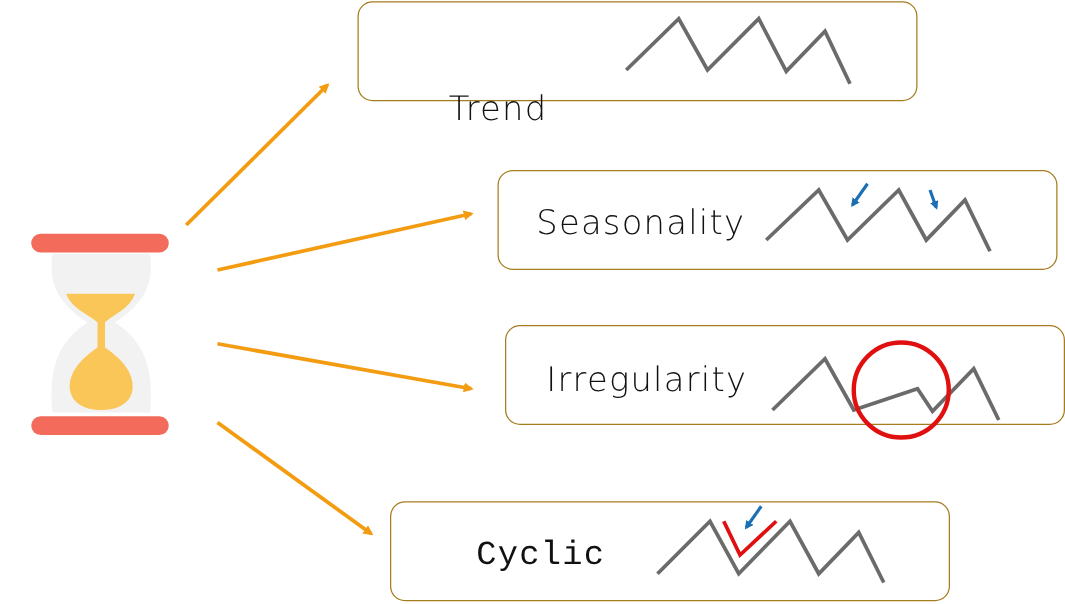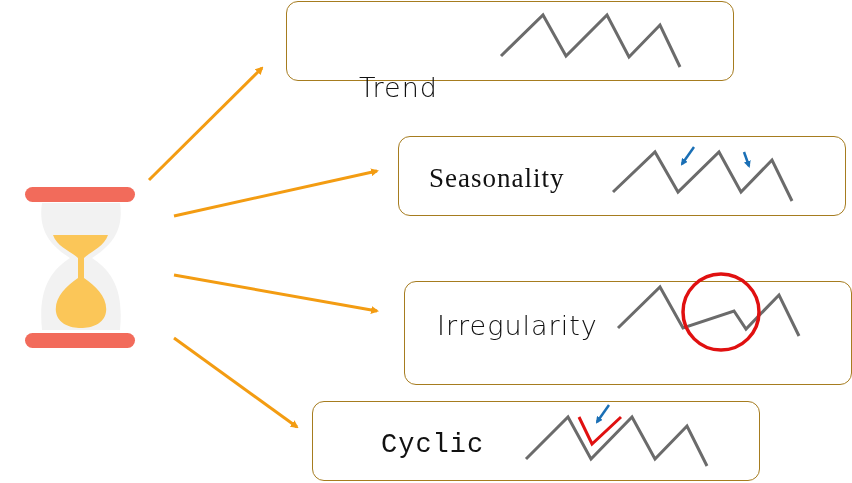--- a/index.html
+++ b/index.html
@@ -35,24 +35,24 @@
   <line x1="174" y1="216" x2="377" y2="171" stroke="#f39c12" stroke-width="3" marker-end="url(#ah)"></line>
   <line x1="174" y1="275" x2="377" y2="311" stroke="#f39c12" stroke-width="3" marker-end="url(#ah)"></line>
   <line x1="174" y1="338" x2="297" y2="427" stroke="#f39c12" stroke-width="3" marker-end="url(#ah)"></line>
 </svg>
 
 <div class="box" style="left:286px; top:1px; width:448px; height:80px;">
   <span class="label" style="left:72px; top:26px;margin-top:44px;">Trend</span>
 </div>
 
 <div class="box" style="left:398px; top:136px; width:448px; height:80px;">
-  <span class="label" style="left:30px; top:26px;font-family:Liberation Serif, serif;">Seasonality</span>
+  <span class="label" style="left:30px; top:26px;">Seasonality</span>
 </div>
 
-<div class="box" style="left:404px; top:281px; width:448px; height:104px;">
+<div class="box" style="left:404px; top:260px; width:448px; height:80px;">
   <span class="label" style="left:32px; top:28px;">Irregularity</span>
 </div>
 
 <div class="box" style="left:312px; top:401px; width:448px; height:80px;">
   <span class="label" style="left:68px; top:28px;font-family:Liberation Mono, monospace;">Cyclic</span>
 </div>
 
 <svg class="layer" width="852" height="483" viewBox="0 0 852 483">
 
   <polyline points="501,56 543,15 566,56 607,15 629,57 660,25 680,67" fill="none" stroke="#6b6b6b" stroke-width="3"></polyline>

